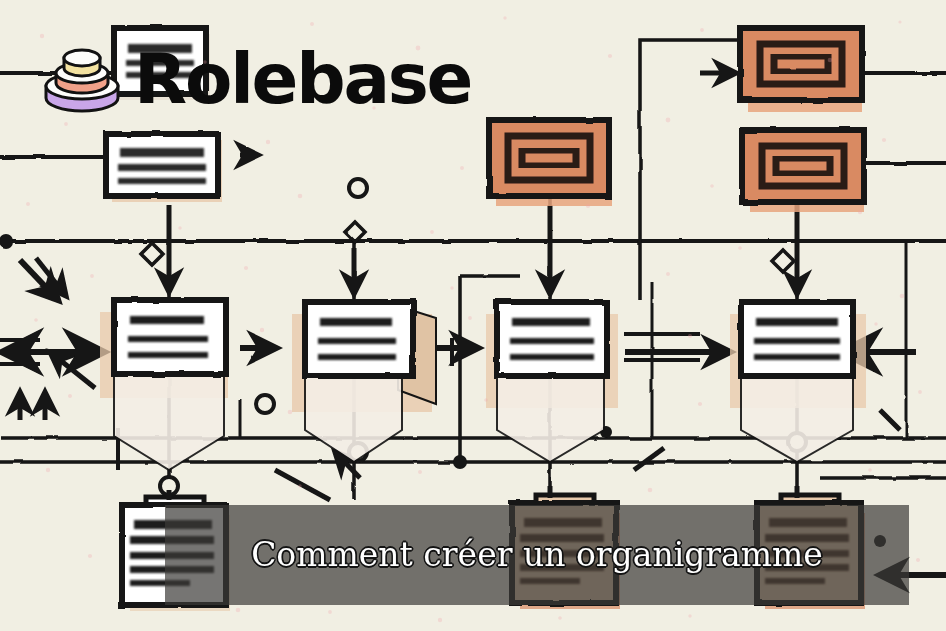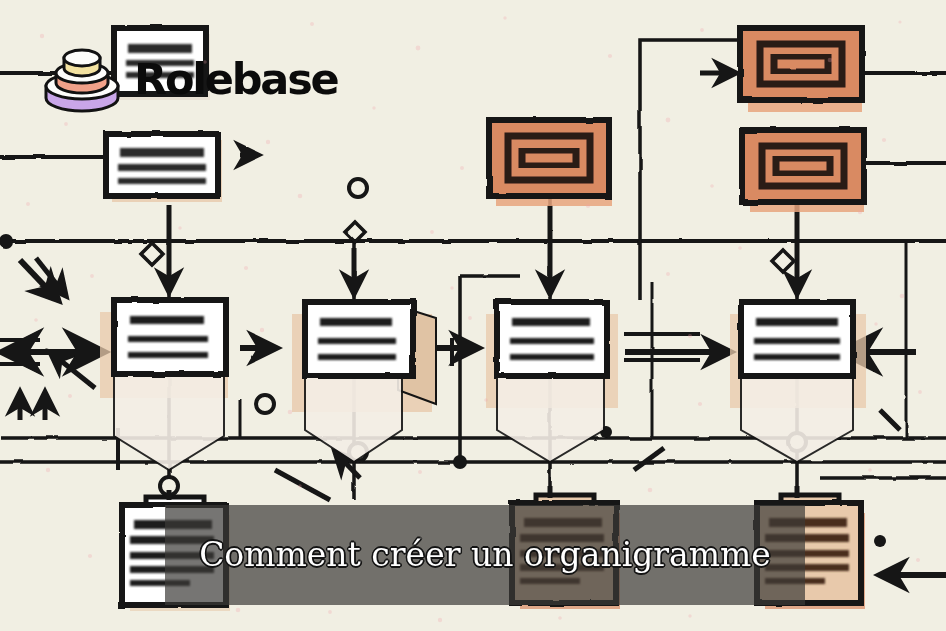--- a/index.html
+++ b/index.html
@@ -33,33 +33,33 @@
     position:absolute;
     left:36px;top:40px;
     display:flex;align-items:center;
     gap:8px;
     z-index:40;
   }
   #logo-mark{width:92px;height:78px;display:block;}
   #logo-word{
     font-family:"DejaVu Sans", sans-serif;
     font-weight:700;
-    font-size:43px;
+    font-size:69px;
     letter-spacing:-2.2px;
     color:#0b0b0b;
     line-height:1;
     margin-left:-2px;
     white-space:nowrap;
   }
 
   
   #caption-band{
     position:absolute;
     left:165px;top:505px;
-    width:640px;height:100px;
+    width:744px;height:100px;
     background:rgba(60,58,55,.70);
     z-index:50;
     display:flex;
     flex-direction:column;
     align-items:center;
     justify-content:center;
   }
   .caption-line{
     font-family:"DejaVu Serif", serif;
     font-size:33px;

